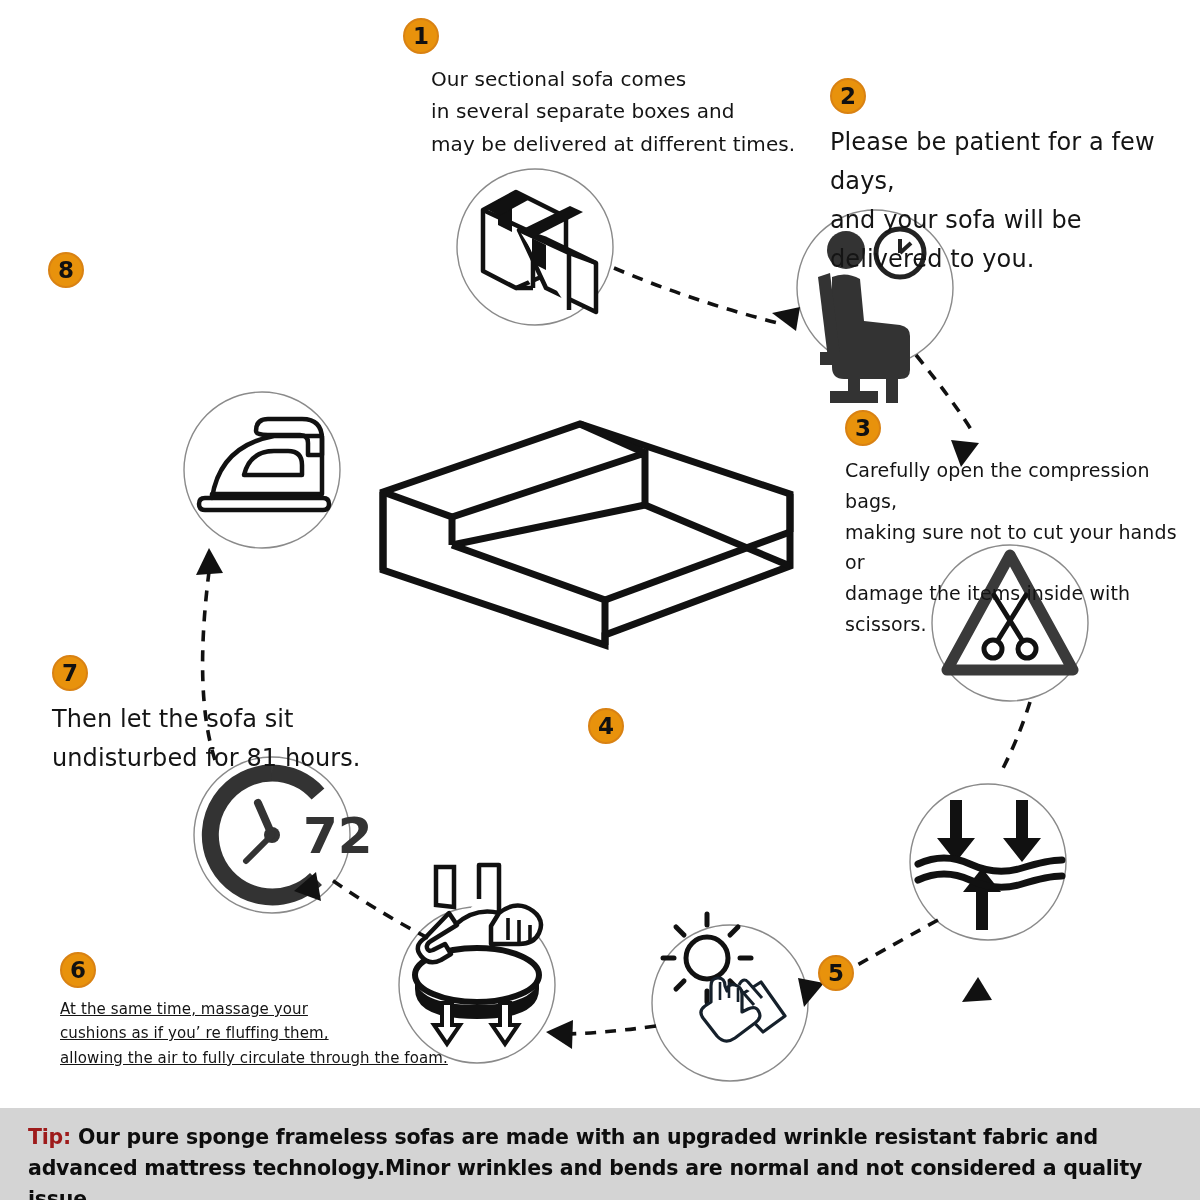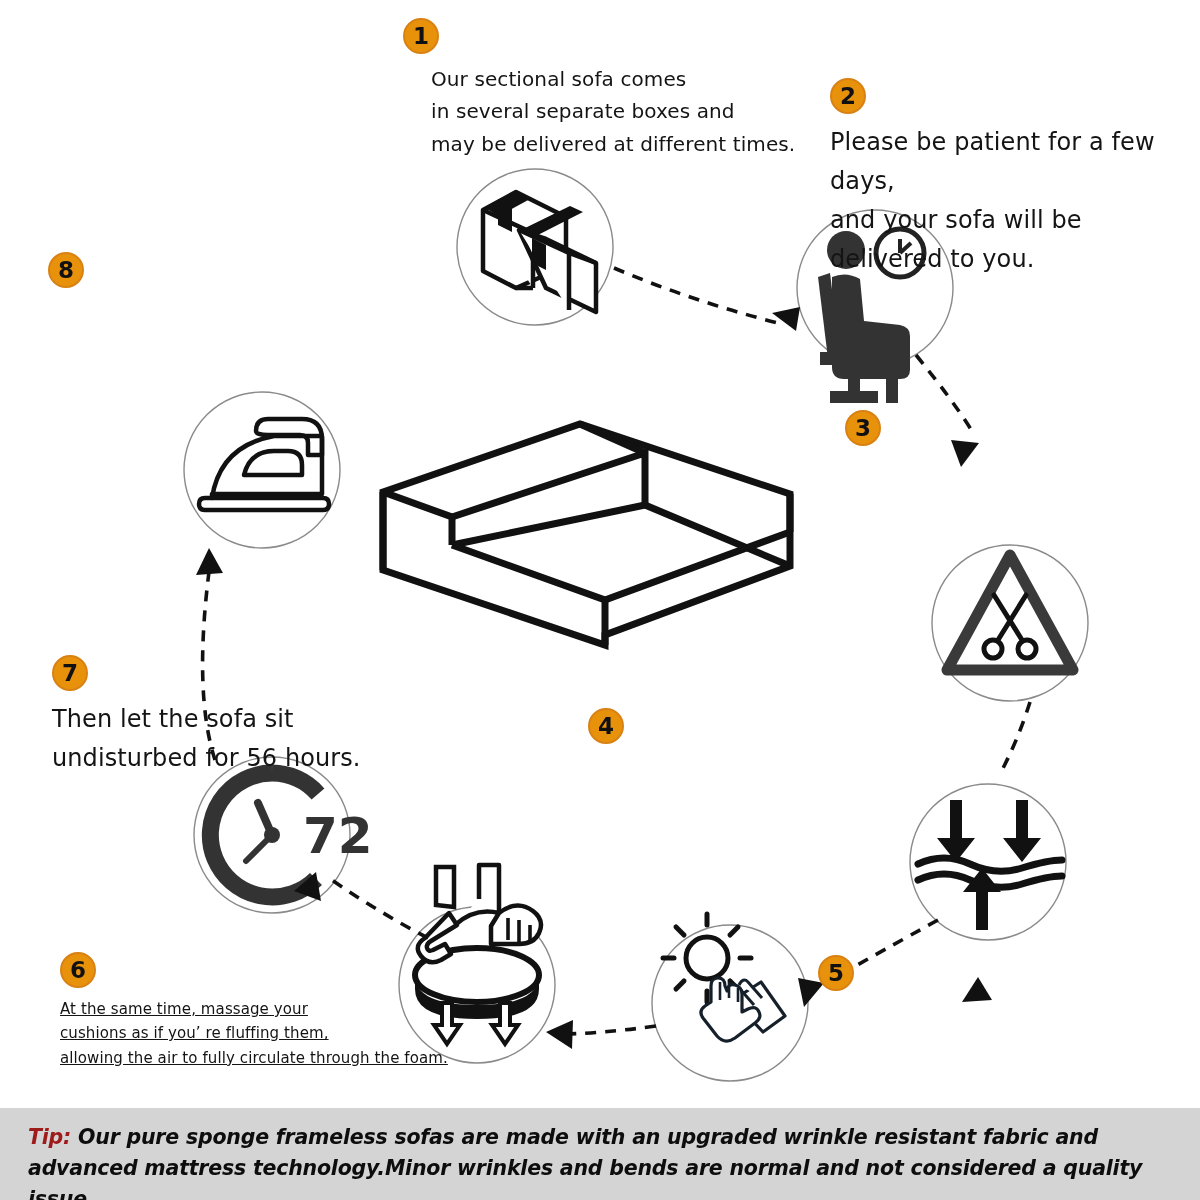--- a/index.html
+++ b/index.html
@@ -55,21 +55,20 @@
     background:#d4d4d4;
     box-sizing:border-box;
     padding:14px 22px 0 28px;
   }
   .tip-line{
     font-size:20.5px;
     line-height:1.52;
     color:#0d0d0d;
     font-weight:600;
     letter-spacing:-.2px;
-    font-style:italic;
   }
   .tip-label{color:#9e1b1b;font-weight:700;}
 </style>
 </head>
 <body>
 
 <div id="canvas">
 
   <svg class="layer-svg" viewBox="0 0 1200 1200">
 
@@ -222,41 +221,44 @@
 
   <div class="step s2">
     <div class="badge">2</div>
     <div class="step-text">Please be patient for a few days,
 and your sofa will be
 delivered to you.</div>
   </div>
 
   <div class="step s3">
     <div class="badge">3</div>
+    <div class="step-text">Carefully open the compression bags,
+making sure not to cut your hands or
+damage the items inside with scissors.</div>
   </div>
 
   <div class="step s4">
     <div class="badge">4</div>
   </div>
 
   <div class="step s5">
     <div class="badge">5</div>
   </div>
 
   <div class="step s6">
     <div class="badge">6</div>
     <div class="step-text">At the same time, massage your
 cushions as if you’ re fluffing them,
 allowing the air to fully circulate through the foam.</div>
   </div>
 
   <div class="step s7">
     <div class="badge">7</div>
     <div class="step-text">Then let the sofa sit
-undisturbed for 56 hours.</div>
+undisturbed for 81 hours.</div>
   </div>
 
   <div class="step s8">
     <div class="badge">8</div>
   </div>
 
   <div class="tip-banner">
     <div class="tip-line">
       <span class="tip-label">Tip:</span><span> Our pure sponge frameless sofas are made with an upgraded wrinkle resistant fabric and</span>
     </div>

